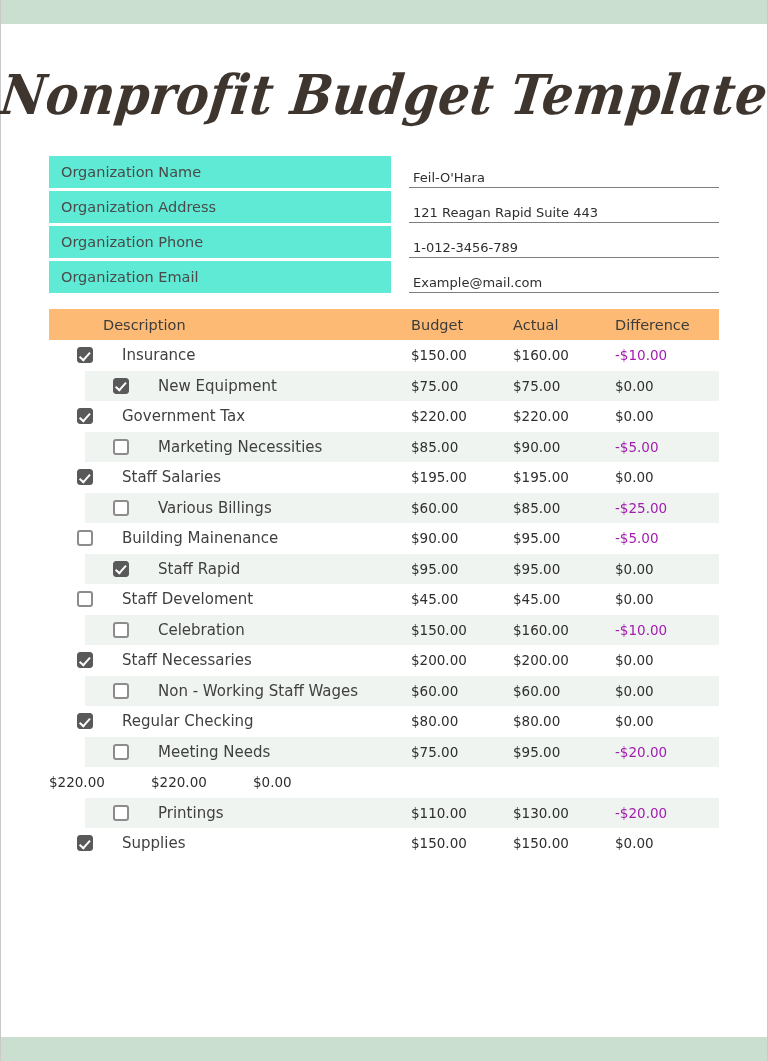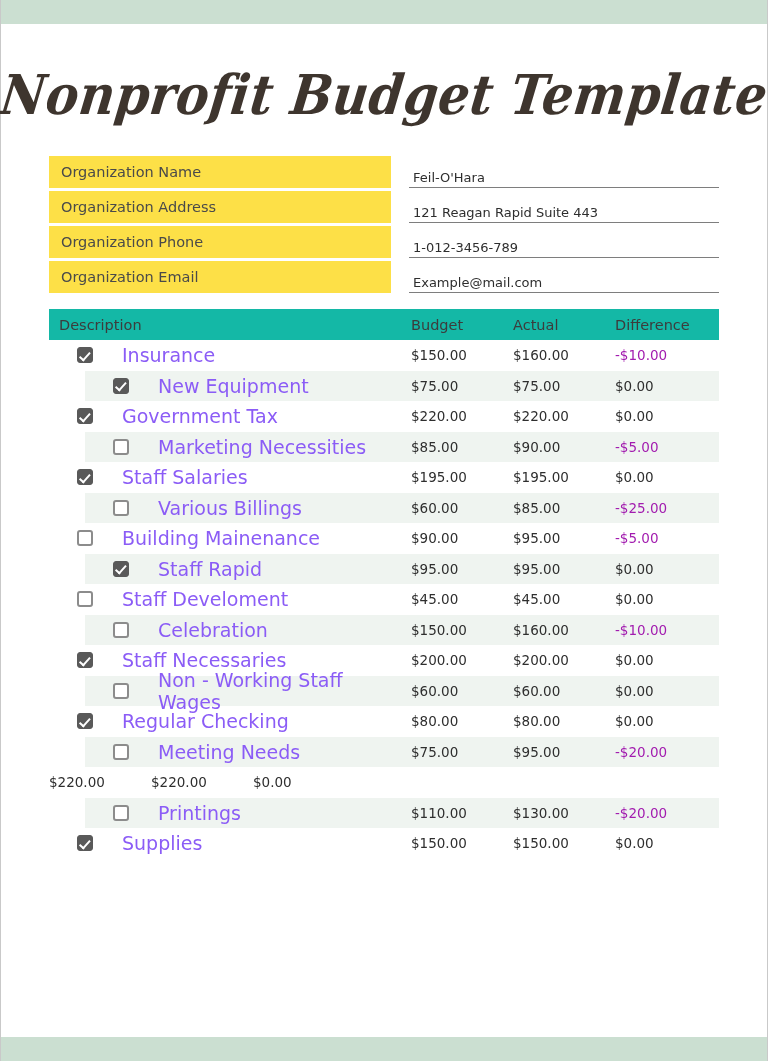--- a/index.html
+++ b/index.html
@@ -66,21 +66,21 @@
   
   .org-block { margin-top: 6px; }
   .org-row {
     display: flex;
     align-items: stretch;
     height: 32px;
     margin-bottom: 3px;
   }
   .org-label {
     width: 342px;
-    background: #fde047;
+    background: #5eead4;
     color: #4a4a4a;
     font-size: 14.5px;
     display: flex;
     align-items: center;
     padding-left: 12px;
     box-sizing: border-box;
   }
   .org-value-cell {
     flex: 1;
     margin-left: 18px;
@@ -96,22 +96,23 @@
   }
 
   
   .table { margin-top: 16px; }
   .t-row {
     display: flex;
     align-items: center;
     height: 30.5px;
   }
   .t-head {
-    background: #14b8a6;
+    background: #fdba74;
     height: 31px;
+    padding-left: 44px;
   }
   .t-row.alt { background: #eff4f0; margin-left: 36px; }
 
   .c-desc {
     flex: 1;
     display: flex;
     align-items: center;
     padding-left: 10px;
     box-sizing: border-box;
   }
@@ -148,22 +149,22 @@
     position: absolute;
     left: 4.4px;
     top: 1.6px;
     width: 4px;
     height: 8.5px;
     border: solid #ffffff;
     border-width: 0 2px 2px 0;
     transform: rotate(42deg);
   }
   .item-label {
-    font-size: 19px;
-    color: #8b5cf6;
+    font-size: 15px;
+    color: #404040;
   }
 
   
   .total-block { margin-top: 38px; }
   .total-rule {
     height: 3px;
     background: #cbdfd1;
   }
   .total-row {
     display: flex;

